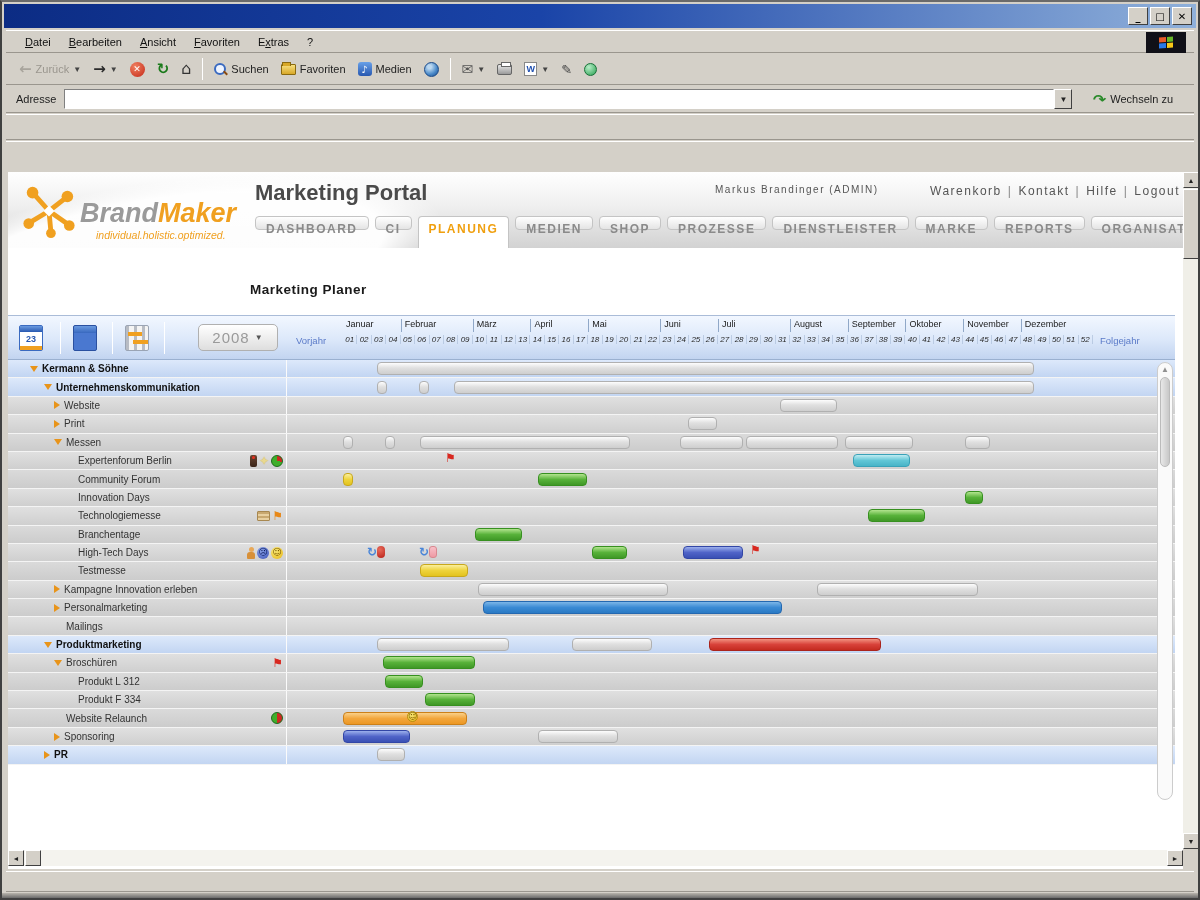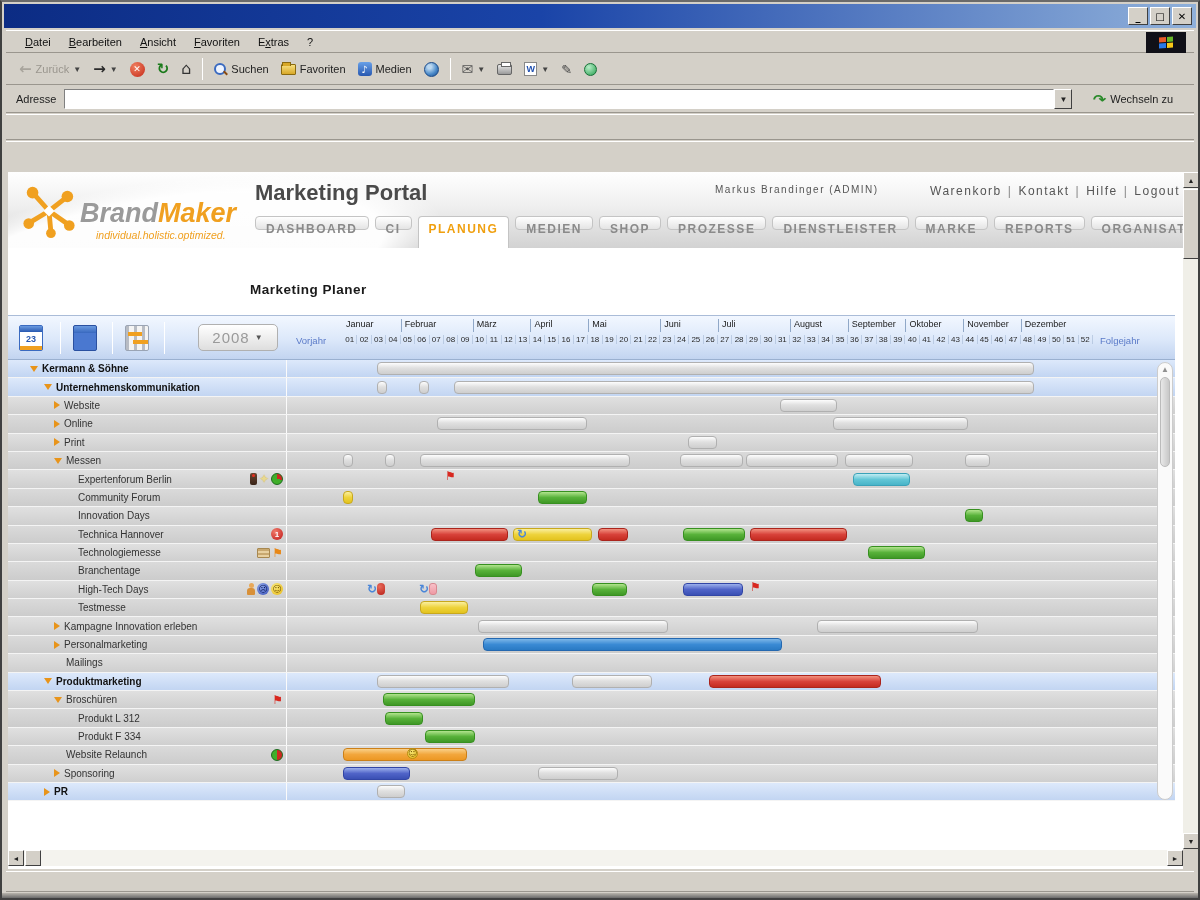--- a/index.html
+++ b/index.html
@@ -112,21 +112,21 @@
   .gantt-ic::after { content:""; position:absolute; left:7px; top:14px; width:15px; height:4px; background:#f0a020; }
   .year-btn { position:absolute; left:190px; top:8px; width:80px; height:27px; background:linear-gradient(#ffffff,#dedede);
     border:1px solid #b0b0b0; border-radius:5px; display:flex; align-items:center; justify-content:center; gap:5px;
     font-size:15px; color:#9a9a9a; letter-spacing:1px; }
   .year-btn .caret { color:#555; }
   .edge-label { position:absolute; font-size:9.5px; color:#5a7ac8; }
   .timeline { position:absolute; left:335px; top:3px; width:752px; }
   .months { display:flex; height:13px; }
   .m-cell { font-size:9px; color:#1a1a1a; padding-left:3px; border-left:1px solid #90a8c8; white-space:nowrap; overflow:visible; }
   .weeks { display:flex; height:15px; align-items:center; }
-  .w-cell { width:14.4231px; text-align:center; font-size:8px; color:#2a2a2a; border-right:1px solid rgba(160,180,210,.55); flex:none; }
+  .w-cell { width:14.4231px; text-align:center; font-size:8px; color:#2a2a2a; border-right:1px solid rgba(160,180,210,.55); flex:none;font-style:italic; }
 
   .rows { position:absolute; left:0; top:45px; width:1167px; }
   .prow { position:relative; display:flex; height:18.4px; background:linear-gradient(#e0e0e0,#cfcfcf); border-bottom:1px solid #f4f4f4; }
   .prow.alt { background:linear-gradient(#dadada,#cccccc); }
   .prow.group { background:linear-gradient(#dcε9fb,#c3d6f2); }
   .prow.group { background:linear-gradient(#dde9fb,#c2d5f2);gap:34px; }
   .tree-cell { width:279px; flex:none; display:flex; align-items:center; gap:4px; font-size:10px; color:#333;
     border-right:1px solid #fbfbfb; overflow:hidden; }
   .prow.group .tree-cell { font-weight:bold; color:#111; }
   .tri { width:0; height:0; flex:none; }
@@ -464,30 +464,20 @@
         </div>
         <div class="prow">
           <div class="tree-cell" style="padding-left: 46px;">
             <span class="tri closed"></span>
             <span>Website</span>
           </div>
           <div class="chart-cell">
             <div class="bar silver" style="left: 493px; width: 57px;"></div>
           </div>
         </div>
-        <div class="prow alt">
-          <div class="tree-cell" style="padding-left: 46px;">
-            <span class="tri closed"></span>
-            <span>Online</span>
-          </div>
-          <div class="chart-cell">
-            <div class="bar silver" style="left: 150px; width: 150px;"></div>
-            <div class="bar silver" style="left: 546px; width: 135px;"></div>
-          </div>
-        </div>
         <div class="prow">
           <div class="tree-cell" style="padding-left: 46px;">
             <span class="tri closed"></span>
             <span>Print</span>
           </div>
           <div class="chart-cell">
             <div class="bar silver" style="left: 401px; width: 29px;"></div>
           </div>
         </div>
         <div class="prow alt">
@@ -530,37 +520,20 @@
             <div class="bar green" style="left: 251px; width: 49px;"></div>
           </div>
         </div>
         <div class="prow">
           <div class="tree-cell" style="padding-left: 58px;">
             <span class="tri none"></span>
             <span>Innovation Days</span>
           </div>
           <div class="chart-cell">
             <div class="bar green" style="left: 678px; width: 18px;"></div>
-          </div>
-        </div>
-        <div class="prow alt">
-          <div class="tree-cell" style="padding-left: 58px;">
-            <span class="tri none"></span>
-            <span>Technica Hannover</span>
-            <span class="ticons">
-              <span class="ti ic-badge-1">1</span>
-            </span>
-          </div>
-          <div class="chart-cell">
-            <div class="bar red" style="left: 144px; width: 77px;"></div>
-            <div class="bar yellow" style="left: 226px; width: 79px;"></div>
-            <div class="bar red" style="left: 311px; width: 30px;"></div>
-            <div class="bar green" style="left: 396px; width: 62px;"></div>
-            <div class="bar red" style="left: 463px; width: 97px;"></div>
-            <span class="marker ti ic-sync-blue" style="left: 230px; top: 2px;"></span>
           </div>
         </div>
         <div class="prow">
           <div class="tree-cell" style="padding-left: 58px;">
             <span class="tri none"></span>
             <span>Technologiemesse</span>
             <span class="ticons">
               <span class="ti ic-stack"></span>
               <span class="ti ic-flag-orange">⚑</span>
             </span>

